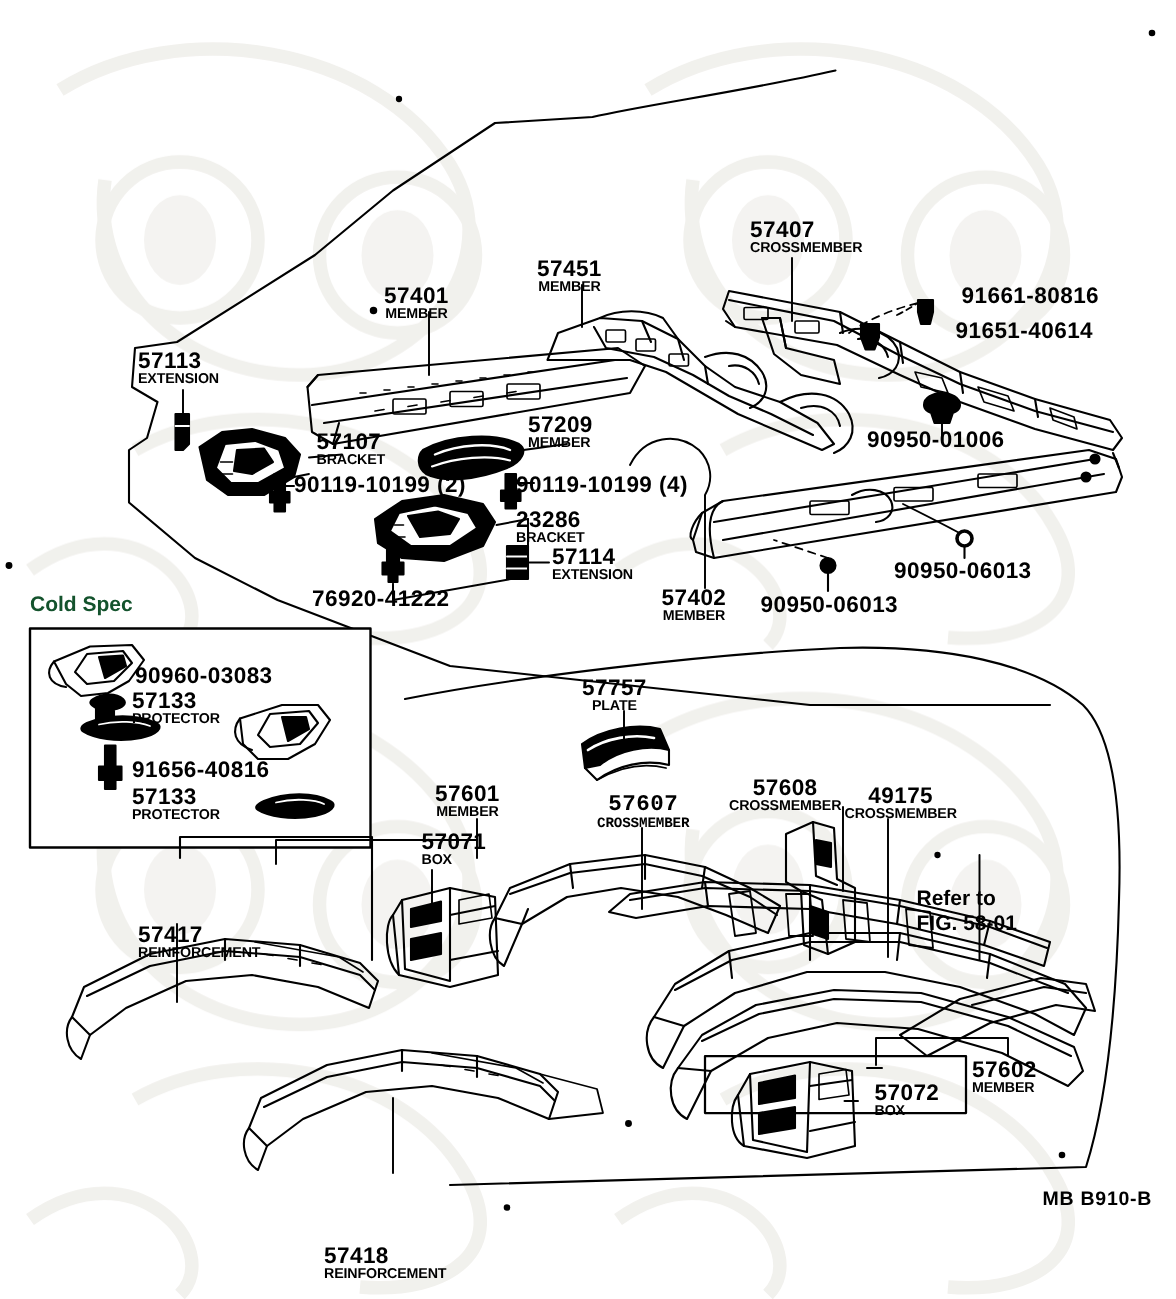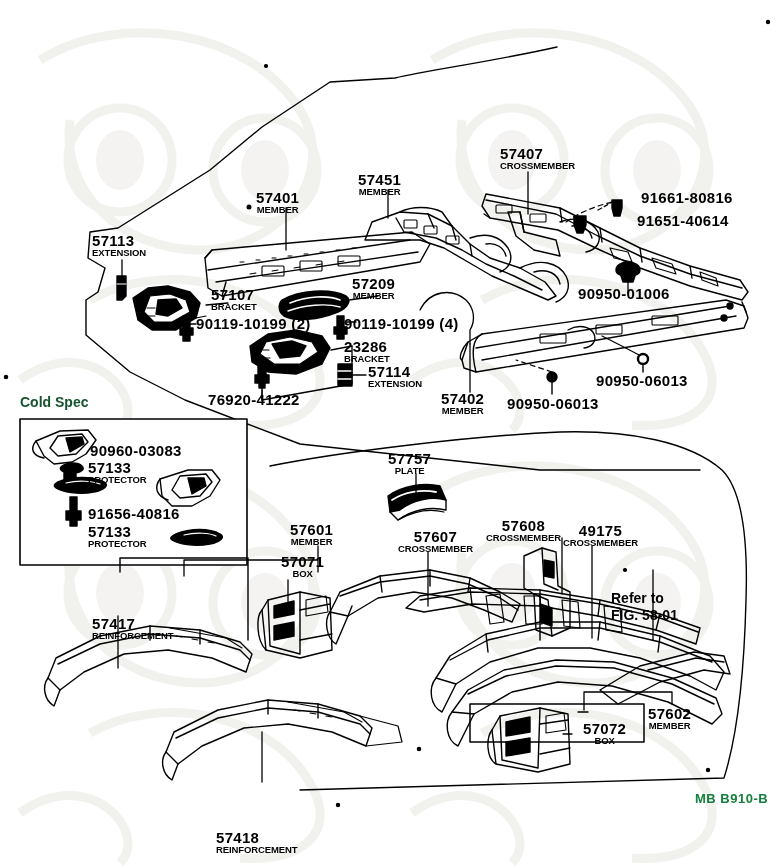--- a/index.html
+++ b/index.html
@@ -38,37 +38,36 @@
     font-size: 15px;
     font-weight: bold;
     letter-spacing: 0.3px;
   }
   .lbl .sub {
     display: block;
     font-size: 9.5px;
     font-weight: bold;
     letter-spacing: -0.1px;
     margin-top: 0px;
-    text-align: center;
   }
   .lbl.ctr { text-align: center; }
   .lbl.one .num { font-size: 15px; }
   .coldspec-title {
     position: absolute;
     font-size: 14px;
     font-weight: bold;
     color: #14532d;
     font-family: "Liberation Sans", sans-serif;
   }
   .figcode {
     position: absolute;
     font-size: 13px;
     font-weight: bold;
     letter-spacing: 0.5px;
-    color: #15803d;
+    color: #000000;
     font-family: "Liberation Sans", sans-serif;
     padding-left: 19px;
   }
   .referto {
     position: absolute;
     font-size: 14px;
     font-weight: bold;
     color: #000;
     line-height: 1.22;
     font-family: "Liberation Sans", sans-serif;
@@ -604,21 +603,21 @@
   <div class="lbl ctr" style="left:290px; top:522px;">
     <span class="num">57601</span>
     <span class="sub">MEMBER</span>
   </div>
 
   <div class="lbl" style="left:265px; top:554px;margin-left:16px;">
     <span class="num">57071</span>
     <span class="sub">BOX</span>
   </div>
 
-  <div class="lbl ctr" style="left:398px; top:529px;">
+  <div class="lbl ctr" style="left:398px; top:529px;font-family:Liberation Mono, monospace;">
     <span class="num">57607</span>
     <span class="sub">CROSSMEMBER</span>
   </div>
 
   <div class="lbl ctr" style="left:486px; top:518px;">
     <span class="num">57608</span>
     <span class="sub">CROSSMEMBER</span>
   </div>
 
   <div class="lbl ctr" style="left:563px; top:523px;">

